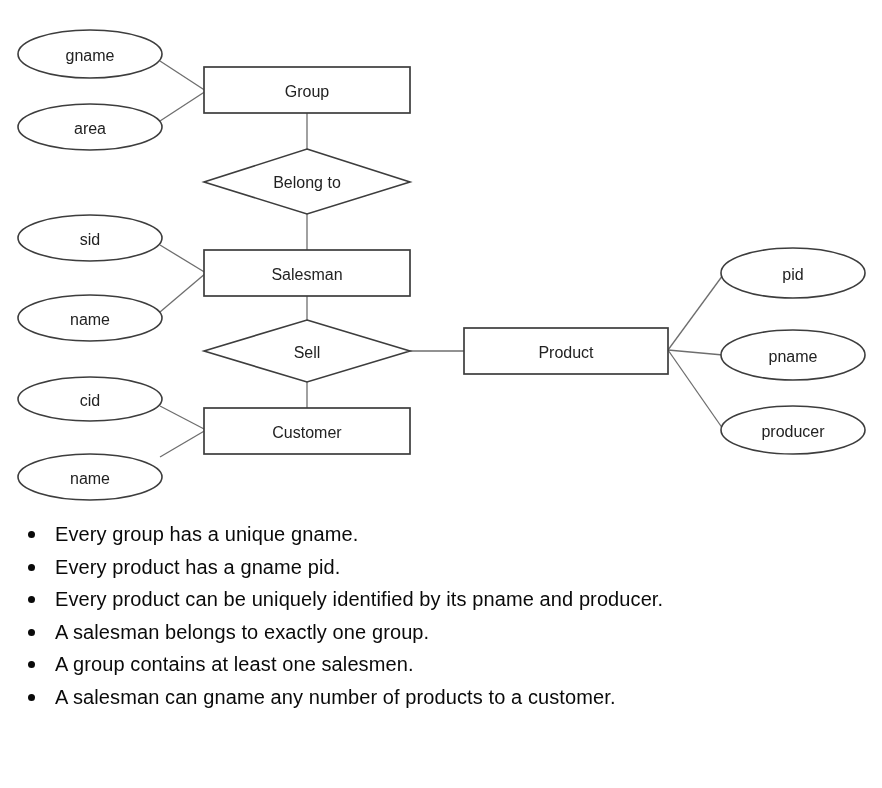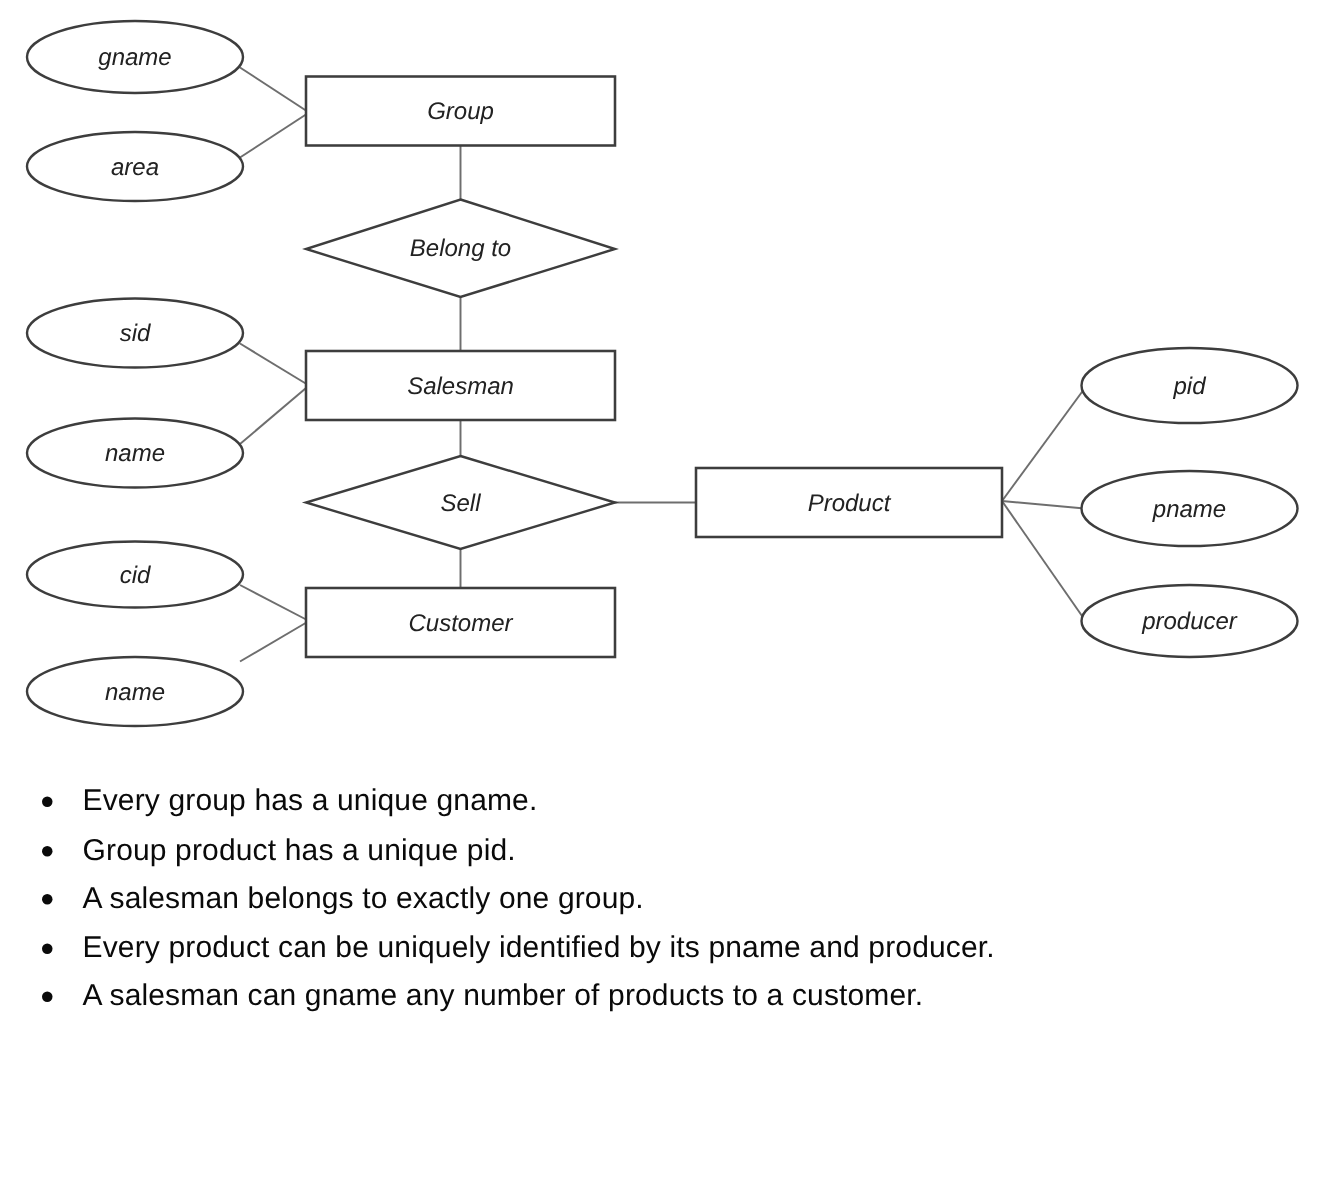--- a/index.html
+++ b/index.html
@@ -4,21 +4,21 @@
 <style>
   * { margin: 0; padding: 0; box-sizing: border-box; }
   html, body {
     width: 882px;
     height: 788px;
     background: #ffffff;
     font-family: "Liberation Sans", sans-serif;
     overflow: hidden;
   }
   .page { width: 882px; height: 788px; position: relative; }
-  .diagram-wrap { position: absolute; top: 0; left: 0; font-style: italic; }
+  .diagram-wrap { position: absolute; top: 16px; left: 0; }
   svg text {
     font-family: "Liberation Sans", sans-serif;
     font-size: 16px;
     fill: #222222;
   }
   .bullet-list {
     position: absolute;
     left: 0;
     top: 518px;
     width: 882px;
@@ -107,19 +107,20 @@
         <text x="307" y="416">Customer</text>
         <text x="566" y="336">Product</text>
         <text x="307" y="166">Belong to</text>
         <text x="307" y="336">Sell</text>
       </g>
     </svg>
   </div>
 
   <ul class="bullet-list">
     <li>Every group has a unique gname.</li>
-    <li>Group product has a unique pid.</li>
+    <li>Every product has a gname pid.</li>
+    <li>Every product can be uniquely identified by its pname and producer.</li>
     <li>A salesman belongs to exactly one group.</li>
-    <li>Every product can be uniquely identified by its pname and producer.</li>
+    <li>A group contains at least one salesmen.</li>
     <li>A salesman can gname any number of products to a customer.</li>
   </ul>
 
 </div>
 
 </body></html>

